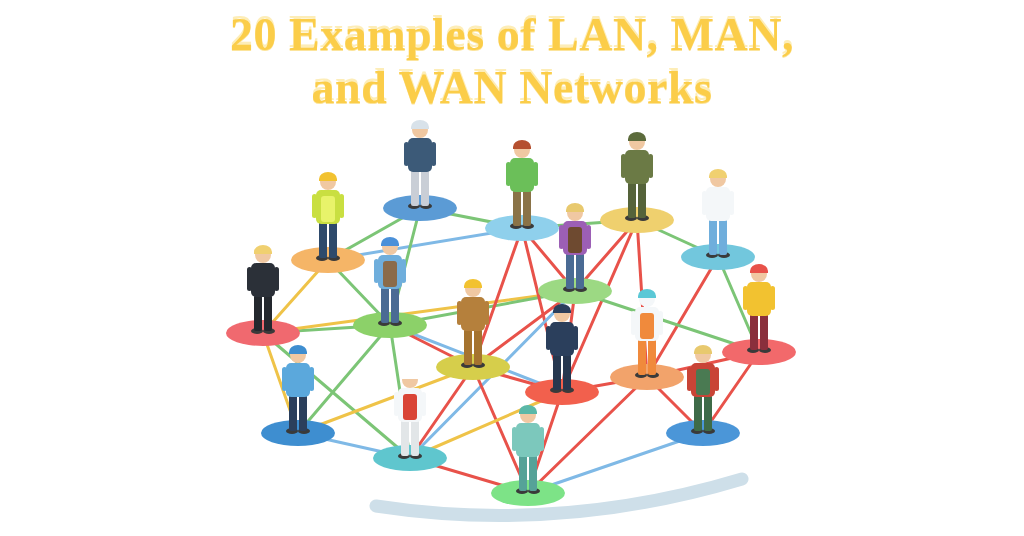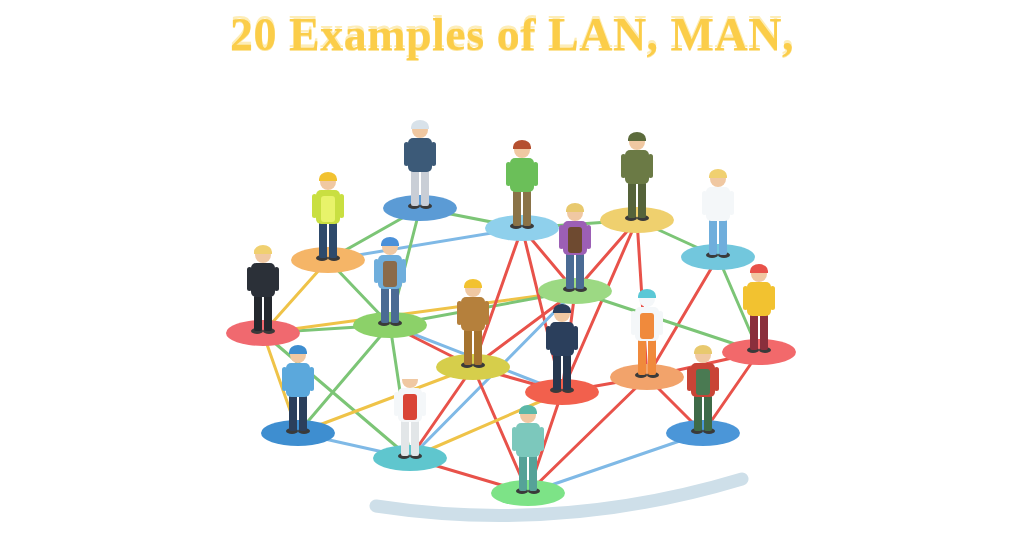--- a/index.html
+++ b/index.html
@@ -277,13 +277,14 @@
         <rect x="-12" y="-70" width="24" height="34" rx="5" fill="#7CC8BC"></rect>
         <circle cx="0" cy="-78" r="8" fill="#F0C8A2"></circle>
         <path d="M -9 -81 A 9 7 0 0 1 9 -81 L 9 -79 L -9 -79 Z" fill="#5BB8A8"></path>
         <title>surgeon in scrubs</title>
       </g>
     </svg>
 </div>
 
 <div class="title">
   <div>20 Examples of LAN, MAN,</div>
+  <div>and WAN Networks</div>
 </div>
 
 </body></html>

